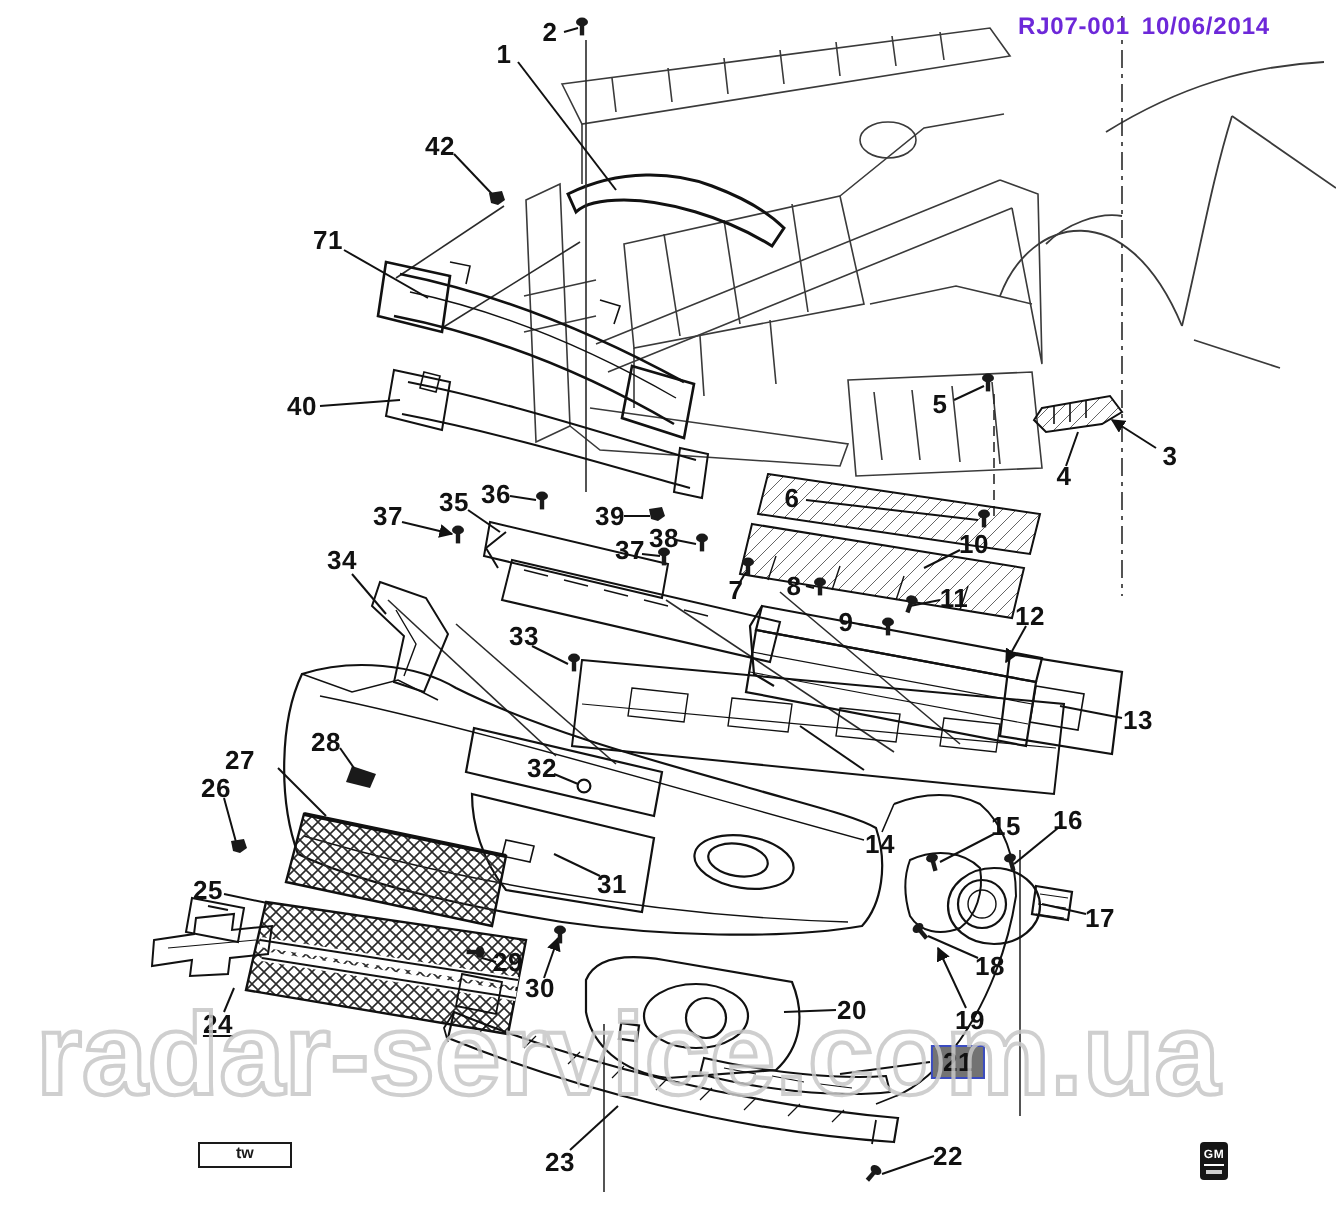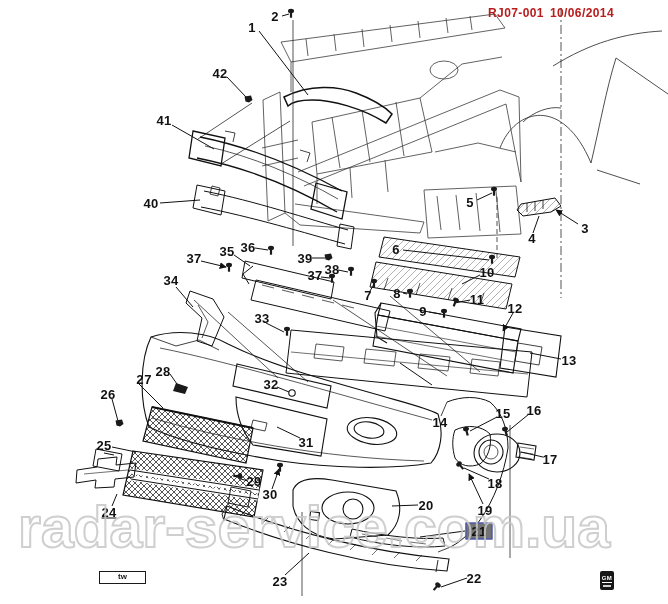--- a/index.html
+++ b/index.html
@@ -3,22 +3,22 @@
 <meta charset="utf-8">
 <style>
   html,body{margin:0;padding:0;}
   body{
     width:668px;height:604px;position:relative;overflow:hidden;
     background:#ffffff;font-family:"Liberation Sans",sans-serif;
   }
   .stage{position:absolute;inset:0;}
   svg.art{position:absolute;left:0;top:0;}
   .header-code{
-    position:absolute;left:488px;top:6px;
-    font:bold 12px "Liberation Sans",sans-serif;color:#b91c1c;letter-spacing:.4px;
+    position:absolute;left:509px;top:6px;
+    font:bold 12px "Liberation Sans",sans-serif;color:#6d28d9;letter-spacing:.4px;
     white-space:nowrap;
   }
   .header-code span{margin-right:6px;}
   .callout{
     position:absolute;transform:translate(-50%,-50%);
     font:bold 13px "Liberation Sans",sans-serif;color:#111;
     letter-spacing:.3px;line-height:1;white-space:nowrap;z-index:4;
   }
   .watermark-layer{position:absolute;left:0;top:0;z-index:5;pointer-events:none;}
   .tw-box{
@@ -319,36 +319,36 @@
       <span class="callout" style="left: 550px; top: 459px;">17</span>
       <span class="callout" style="left: 495px; top: 483px;">18</span>
       <span class="callout" style="left: 485px; top: 510px;">19</span>
       <span class="callout" style="left: 426px; top: 505px;">20</span>
       <span class="callout" style="left: 479px; top: 531px; background: #737373; border: 1.5px solid rgb(59, 76, 192); padding: 1px 5px;">21</span>
       <span class="callout" style="left: 474px; top: 578px;">22</span>
       <span class="callout" style="left: 280px; top: 581px;">23</span>
       <span class="callout" style="left: 109px; top: 512px; text-decoration: underline;">24</span>
       <span class="callout" style="left: 104px; top: 445px;">25</span>
       <span class="callout" style="left: 108px; top: 394px;">26</span>
-      <span class="callout" style="left: 144px; top: 380px; font-family: Liberation Mono, monospace;">27</span>
+      <span class="callout" style="left: 120px; top: 380px;">27</span>
       <span class="callout" style="left: 163px; top: 371px;">28</span>
       <span class="callout" style="left: 254px; top: 481px;">29</span>
       <span class="callout" style="left: 270px; top: 494px;">30</span>
       <span class="callout" style="left: 306px; top: 442px;">31</span>
       <span class="callout" style="left: 271px; top: 384px;">32</span>
       <span class="callout" style="left: 262px; top: 318px;">33</span>
       <span class="callout" style="left: 171px; top: 280px;">34</span>
       <span class="callout" style="left: 227px; top: 251px;">35</span>
       <span class="callout" style="left: 248px; top: 247px;">36</span>
       <span class="callout" style="left: 194px; top: 258px;">37</span>
       <span class="callout" style="left: 315px; top: 275px;">37</span>
       <span class="callout" style="left: 332px; top: 269px;">38</span>
       <span class="callout" style="left: 305px; top: 258px;">39</span>
       <span class="callout" style="left: 151px; top: 203px;">40</span>
-      <span class="callout" style="left: 164px; top: 120px;">41</span>
+      <span class="callout" style="left: 164px; top: 120px;">71</span>
       <span class="callout" style="left: 220px; top: 73px;">42</span>
     </div>
 
   <svg class="watermark-layer" width="668" height="604" viewBox="0 0 668 604">
     <text x="18" y="547" textLength="592" lengthAdjust="spacingAndGlyphs" font-family="Liberation Sans, sans-serif" font-weight="bold" font-size="58" fill="none" stroke="#c7c7c7" stroke-width="2" opacity="0.85">radar-service.com.ua</text>
   </svg>
 
   <div class="tw-box">tw</div>
 
   <div class="gm-logo">

